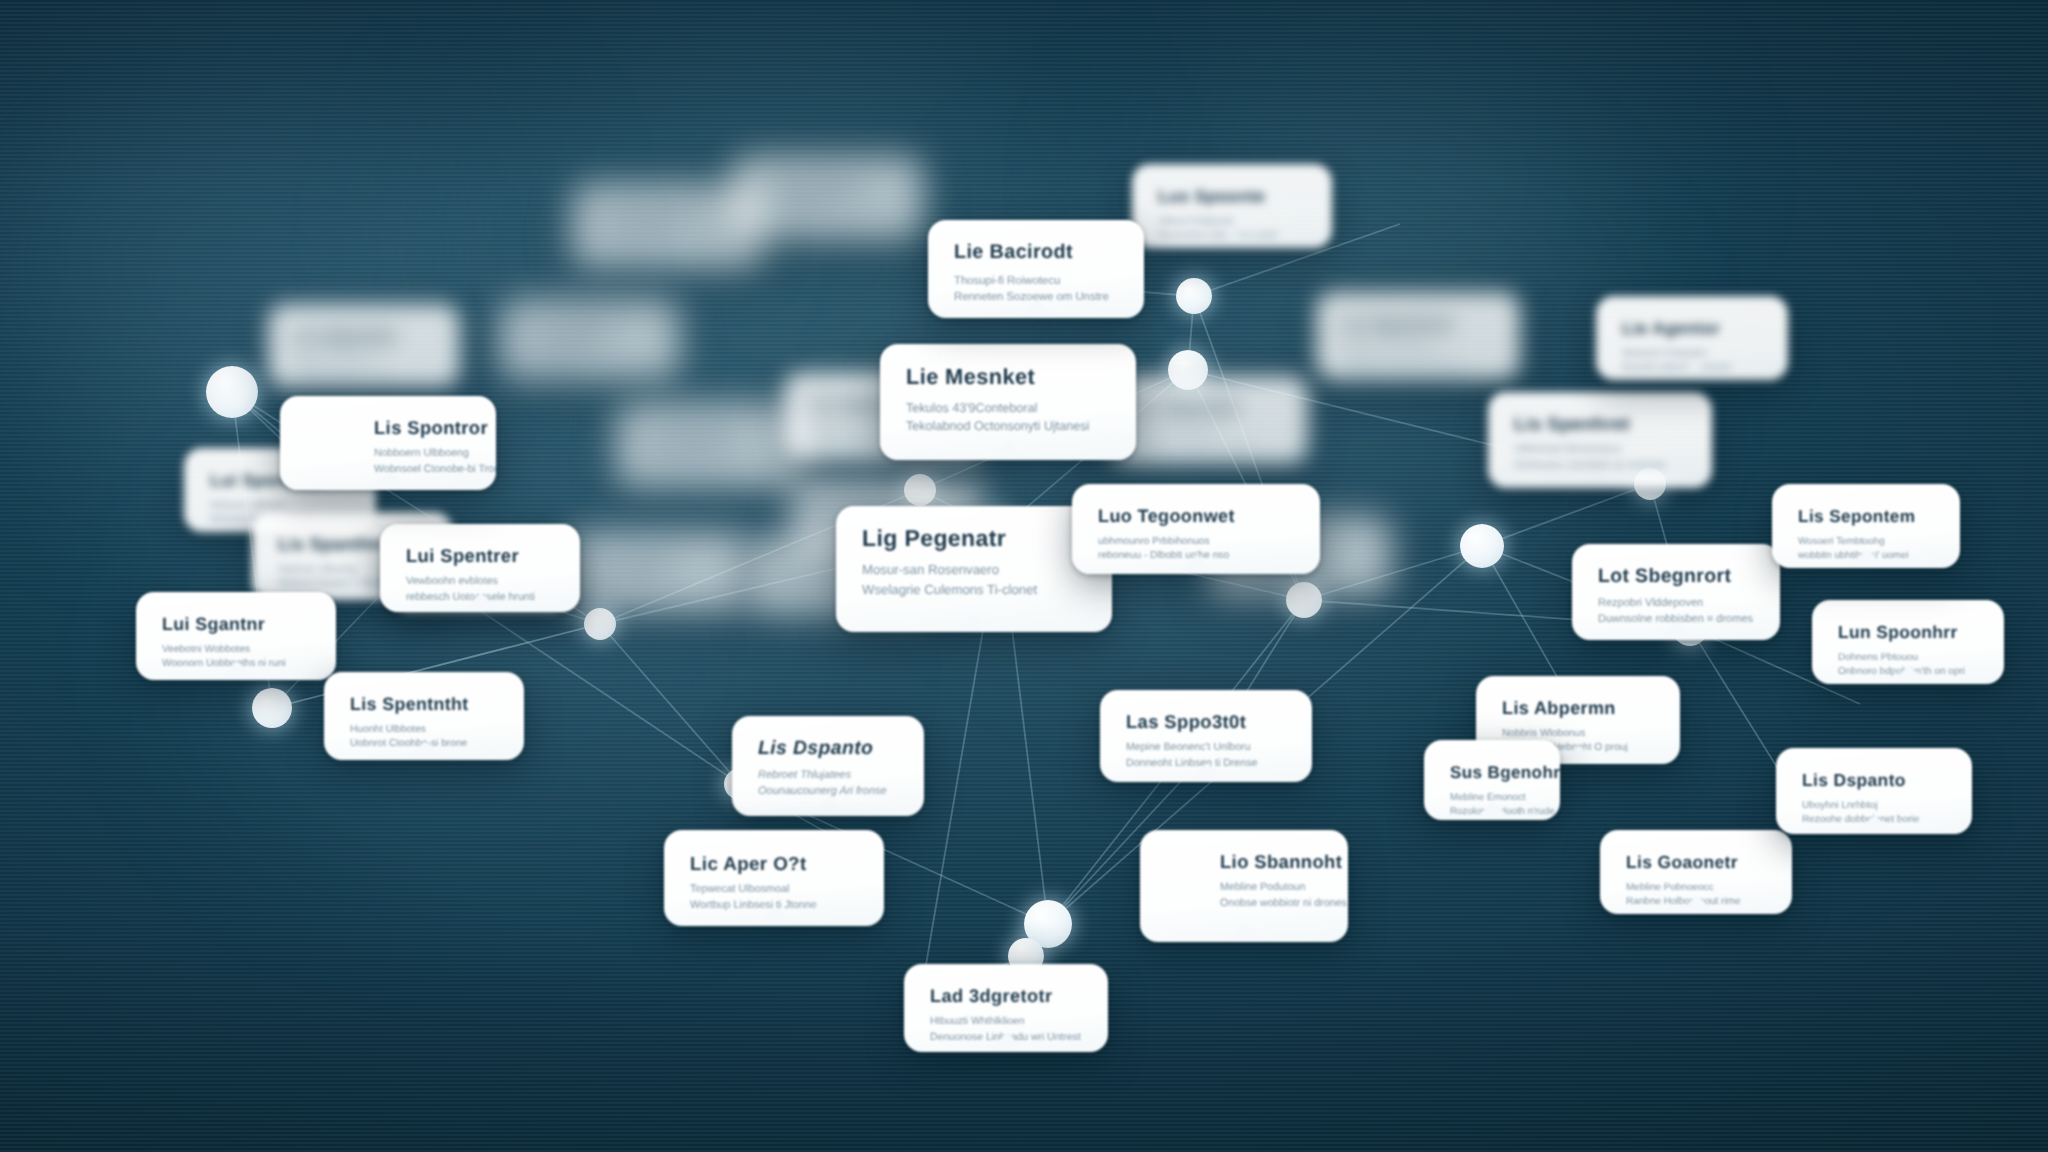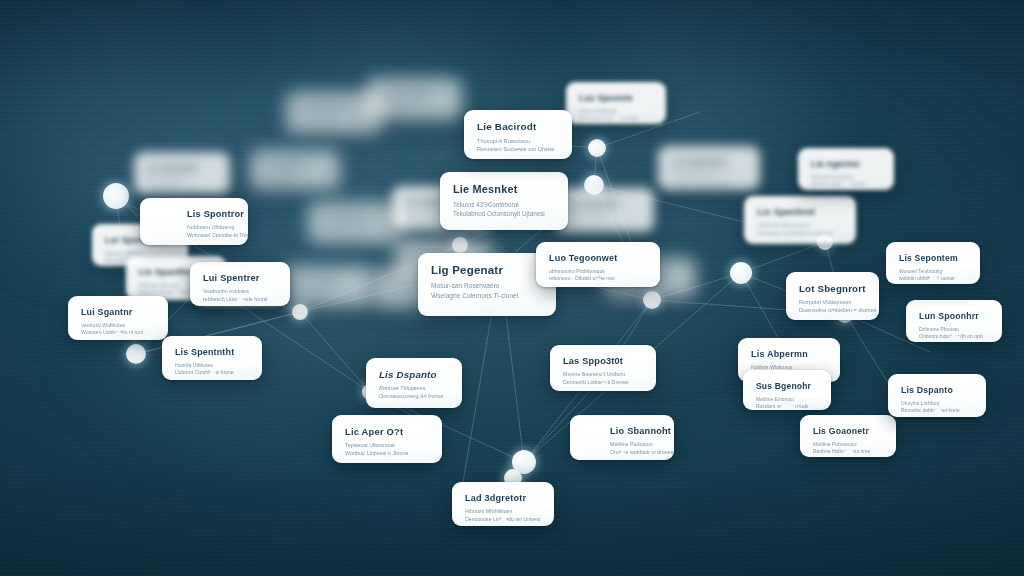--- a/index.html
+++ b/index.html
@@ -264,21 +264,21 @@
         <div class="line" style="font-size: 6.3px; color: rgb(126, 149, 164);">Tekulos 43'9Conteboral</div>
         <div class="line" style="font-size: 6.3px; color: rgb(126, 149, 164);">Tekolabnod Octonsonyti Ujtanesi</div>
         <div class="tail"></div>
       </div>
       <div class="card t-front" style="left: 464px; top: 110px; width: 108px; height: 49px; z-index: 4;">
         <div class="title" style="font-size: 9.9px; color: rgb(30, 58, 76);">Lie Bacirodt</div>
         <div class="line" style="font-size: 5.7px; color: rgb(126, 149, 164);">Thosupi-fi Roiwotecu</div>
         <div class="line" style="font-size: 5.7px; color: rgb(126, 149, 164);">Renneten Sozoewe om Unstre</div>
         <div class="tail"></div>
       </div>
-      <div class="card t-front" style="left: 786px; top: 272px; width: 93px; height: 48px; z-index: 4;">
+      <div class="card t-front" style="left: 786px; top: 272px; width: 104px; height: 48px; z-index: 4;">
         <div class="title" style="font-size: 9.7px; color: rgb(30, 58, 76);">Lot Sbegnrort</div>
         <div class="line" style="font-size: 5.5px; color: rgb(126, 149, 164);">Rezpobri Vlddepoven</div>
         <div class="line" style="font-size: 5.5px; color: rgb(126, 149, 164);">Duwnsolne robbisben = dromes</div>
         <div class="tail"></div>
       </div>
       <div class="card t-front" style="left: 190px; top: 262px; width: 100px; height: 44px; z-index: 4;">
         <div class="title" style="font-size: 9.2px; color: rgb(30, 58, 76);">Lui Spentrer</div>
         <div class="line" style="font-size: 5.3px; color: rgb(126, 149, 164);">Vewboohn evblotes</div>
         <div class="line" style="font-size: 5.3px; color: rgb(126, 149, 164);">rebbesch Uotoacsele hrunti</div>
         <div class="tail"></div>
@@ -294,39 +294,39 @@
         <div class="line" style="font-size: 5.4px; color: rgb(126, 149, 164);">Tepwecat Ulbosmoal</div>
         <div class="line" style="font-size: 5.4px; color: rgb(126, 149, 164);">Wortbup Linbsesi ti Jtonne</div>
         <div class="tail"></div>
       </div>
       <div class="card t-front" style="left: 452px; top: 482px; width: 102px; height: 44px; z-index: 4;">
         <div class="title" style="font-size: 9.1px; color: rgb(30, 58, 76);">Lad 3dgretotr</div>
         <div class="line" style="font-size: 5.2px; color: rgb(126, 149, 164);">Htbuuzti Whthlklioen</div>
         <div class="line" style="font-size: 5.2px; color: rgb(126, 149, 164);">Denuonose Linbsadu wri Untrest</div>
         <div class="tail"></div>
       </div>
-      <div class="card t-front" style="left: 570px; top: 415px; width: 104px; height: 45px; z-index: 4; padding-left: 40px;">
+      <div class="card t-front" style="left: 570px; top: 415px; width: 104px; height: 56px; z-index: 4; padding-left: 40px;">
         <div class="title" style="font-size: 9.2px; color: rgb(30, 58, 76);">Lio Sbannoht</div>
         <div class="line" style="font-size: 5.3px; color: rgb(126, 149, 164);">Mebline Podutoun</div>
         <div class="line" style="font-size: 5.3px; color: rgb(126, 149, 164);">Onobse wobbiotr ni drones</div>
         <div class="tail"></div>
       </div>
       <div class="card t-front" style="left: 550px; top: 345px; width: 106px; height: 46px; z-index: 4;">
         <div class="title" style="font-size: 9.2px; color: rgb(30, 58, 76);">Las Sppo3t0t</div>
         <div class="line" style="font-size: 5.3px; color: rgb(126, 149, 164);">Mepine Beonenc't Unlboru</div>
         <div class="line" style="font-size: 5.3px; color: rgb(126, 149, 164);">Donneoht Linbsen ti Drense</div>
         <div class="tail"></div>
       </div>
       <div class="card t-front" style="left: 738px; top: 338px; width: 102px; height: 44px; z-index: 4;">
         <div class="title" style="font-size: 9px; color: rgb(30, 58, 76);">Lis Abpermn</div>
         <div class="line" style="font-size: 5.1px; color: rgb(126, 149, 164);">Nobbris Wlobonus</div>
         <div class="line" style="font-size: 5.1px; color: rgb(126, 149, 164);">Rozolobse Hebnoht O prouj</div>
         <div class="tail"></div>
       </div>
-      <div class="card t-front" style="left: 743px; top: 370px; width: 88px; height: 40px; z-index: 4;">
+      <div class="card t-front" style="left: 712px; top: 370px; width: 68px; height: 40px; z-index: 4;">
         <div class="title" style="font-size: 8.5px; color: rgb(30, 58, 76);">Sus Bgenohr</div>
         <div class="line" style="font-size: 4.9px; color: rgb(126, 149, 164);">Mebline Emonoct</div>
         <div class="line" style="font-size: 4.9px; color: rgb(126, 149, 164);">Rozolont wolooth n'rude</div>
         <div class="tail"></div>
       </div>
       <div class="card t-front" style="left: 800px; top: 415px; width: 96px; height: 42px; z-index: 4;">
         <div class="title" style="font-size: 8.7px; color: rgb(30, 58, 76);">Lis Goaonetr</div>
         <div class="line" style="font-size: 5px; color: rgb(126, 149, 164);">Mebline Pobnoeocc</div>
         <div class="line" style="font-size: 5px; color: rgb(126, 149, 164);">Ranbne Holboronout rime</div>
         <div class="tail"></div>

